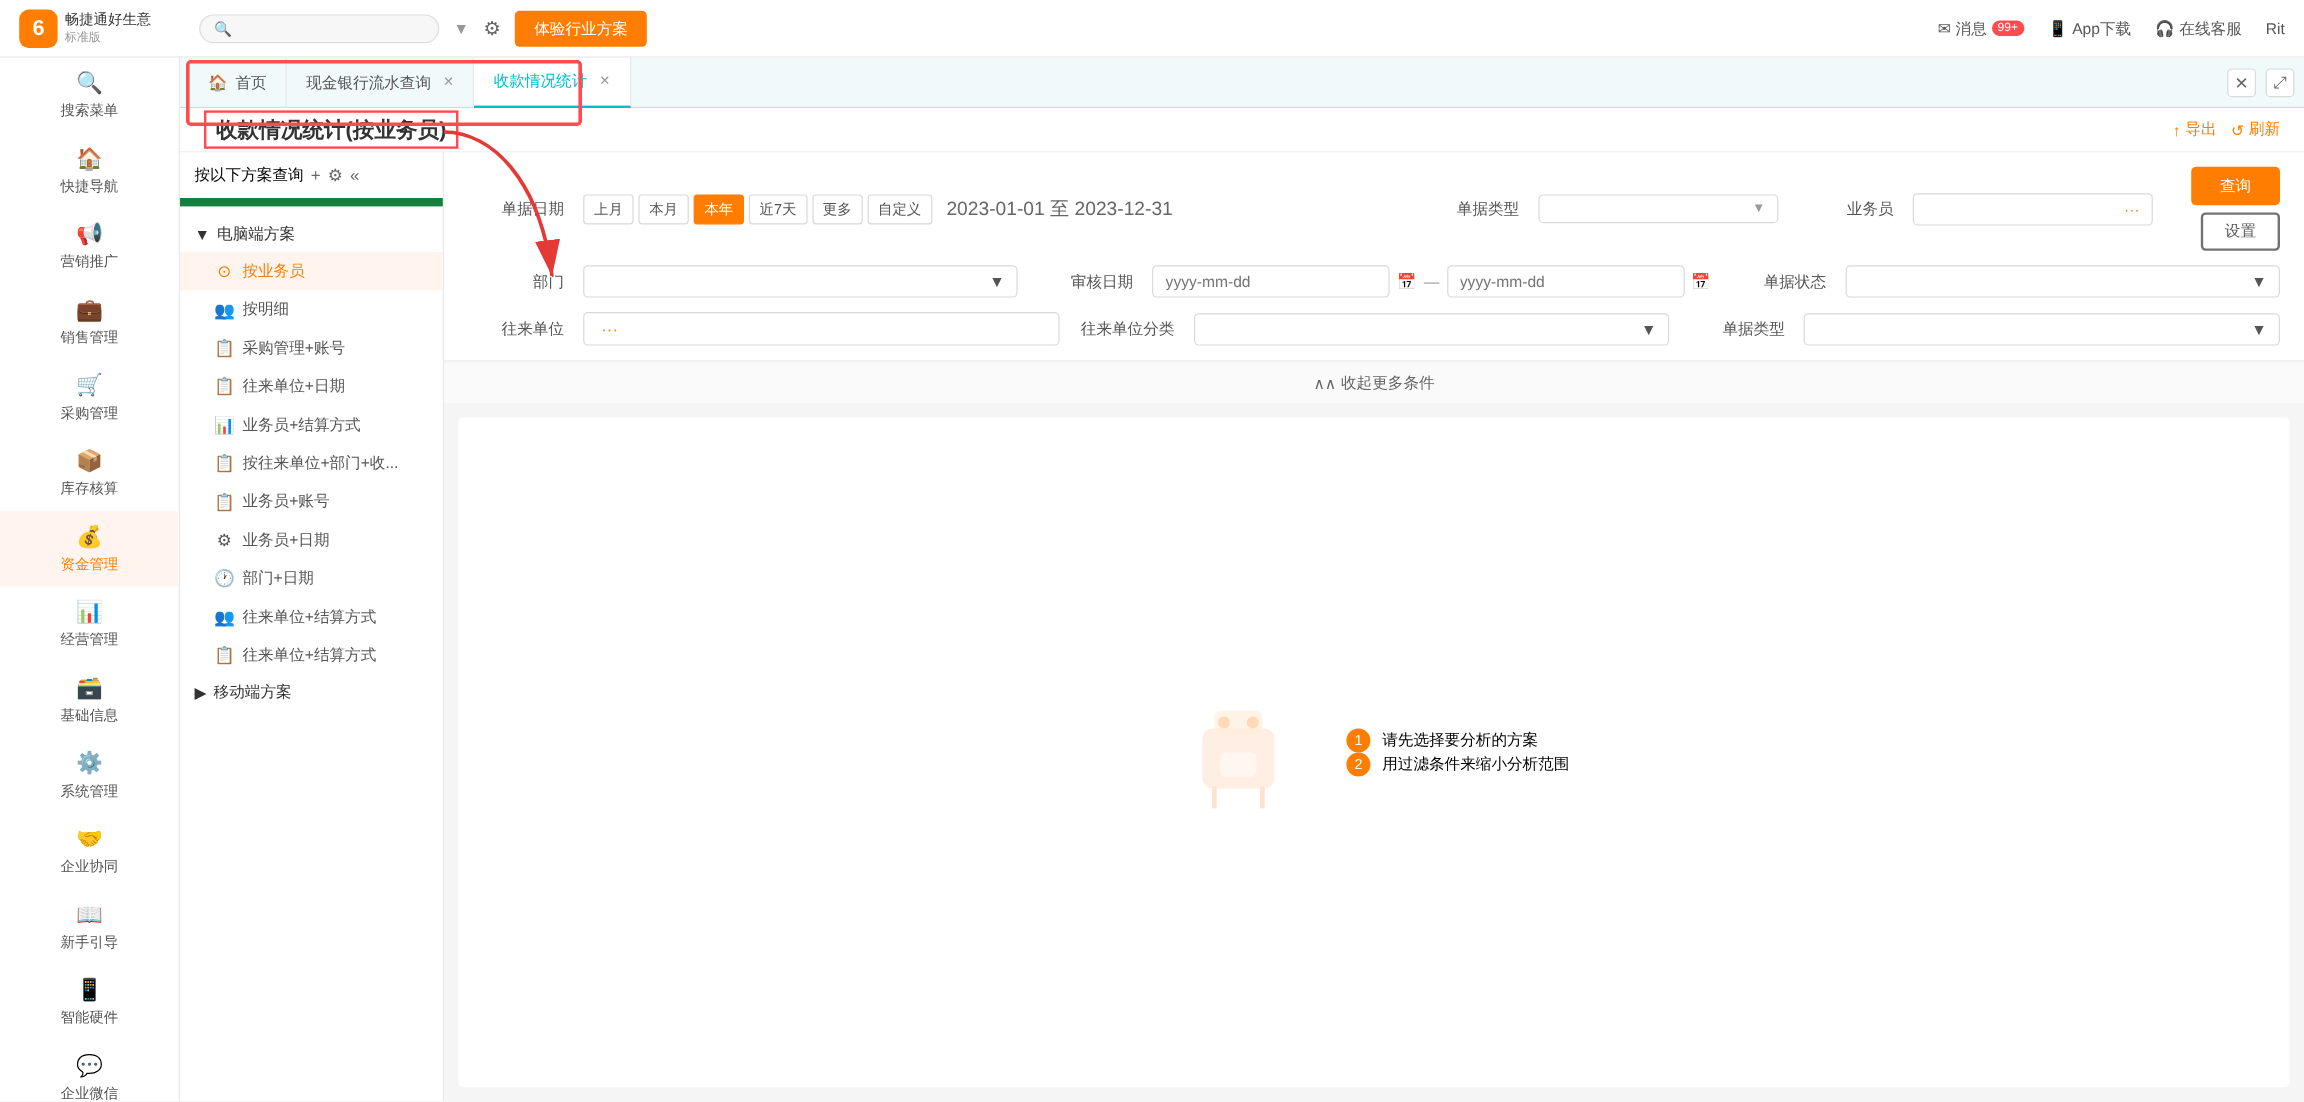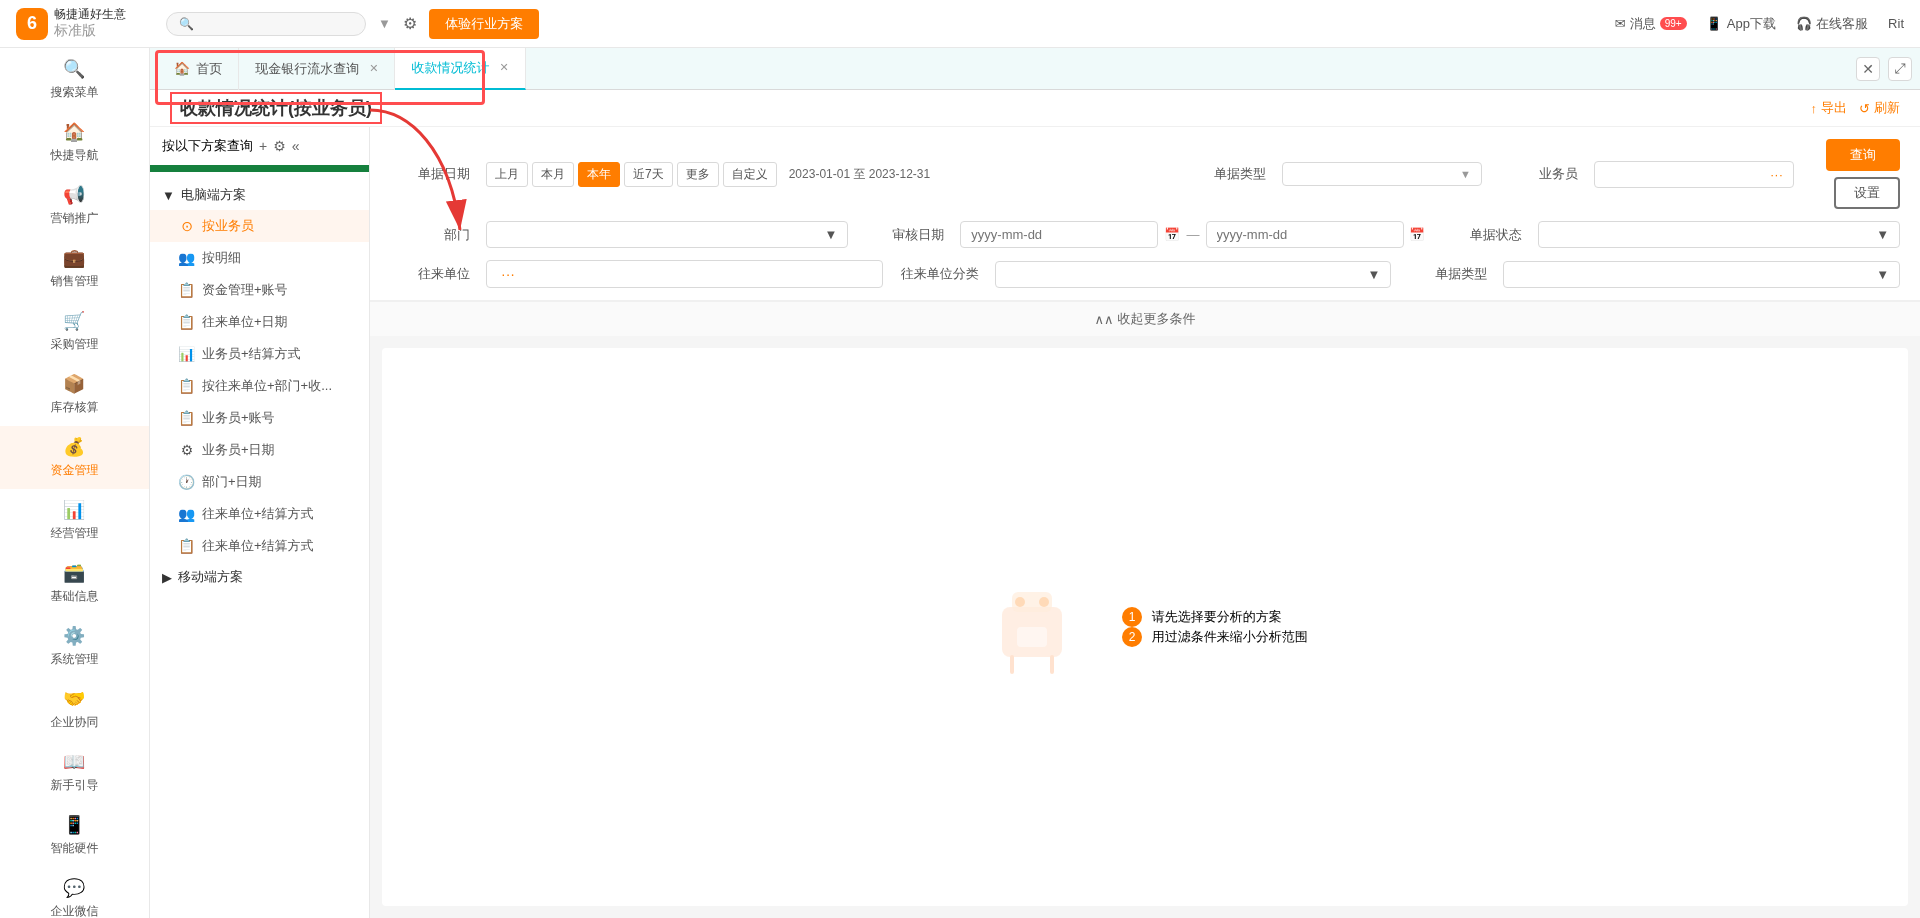--- a/index.html
+++ b/index.html
@@ -31,21 +31,21 @@
       background: #ff7d00;
       border-radius: 8px;
       display: flex;
       align-items: center;
       justify-content: center;
       color: white;
       font-size: 18px;
       font-weight: bold;
     }
     .logo-text { font-size: 12px; color: #333; line-height: 1.3; }
-    .logo-badge { font-size: 14px; color: #999; }
+    .logo-badge { font-size: 10px; color: #999; }
     .header-search {
       display: flex;
       align-items: center;
       flex: 1;
       gap: 12px;
     }
     .search-box {
       display: flex;
       align-items: center;
       border: 1px solid #ddd;
@@ -298,21 +298,21 @@
       font-size: 12px;
       color: #555;
       cursor: pointer;
     }
     .date-tab.active {
       background: #ff7d00;
       color: #fff;
       border-color: #ff7d00;
     }
     .date-range {
-      font-size: 12px;
+      font-size: 16px;
       color: #666;
       margin-left: 4px;
     }
     .select-control {
       border: 1px solid #d9d9d9;
       border-radius: 4px;
       padding: 5px 10px;
       font-size: 13px;
       color: #555;
       display: flex;
@@ -600,21 +600,21 @@
             <div class="tree-item active">
               <span class="tree-item-icon" style="color:#ff7d00;">⊙</span>
               <span>按业务员</span>
             </div>
             <div class="tree-item">
               <span class="tree-item-icon">👥</span>
               <span>按明细</span>
             </div>
             <div class="tree-item">
               <span class="tree-item-icon">📋</span>
-              <span>资金管理+账号</span>
+              <span>采购管理+账号</span>
             </div>
             <div class="tree-item">
               <span class="tree-item-icon">📋</span>
               <span>往来单位+日期</span>
             </div>
             <div class="tree-item">
               <span class="tree-item-icon">📊</span>
               <span>业务员+结算方式</span>
             </div>
             <div class="tree-item">

